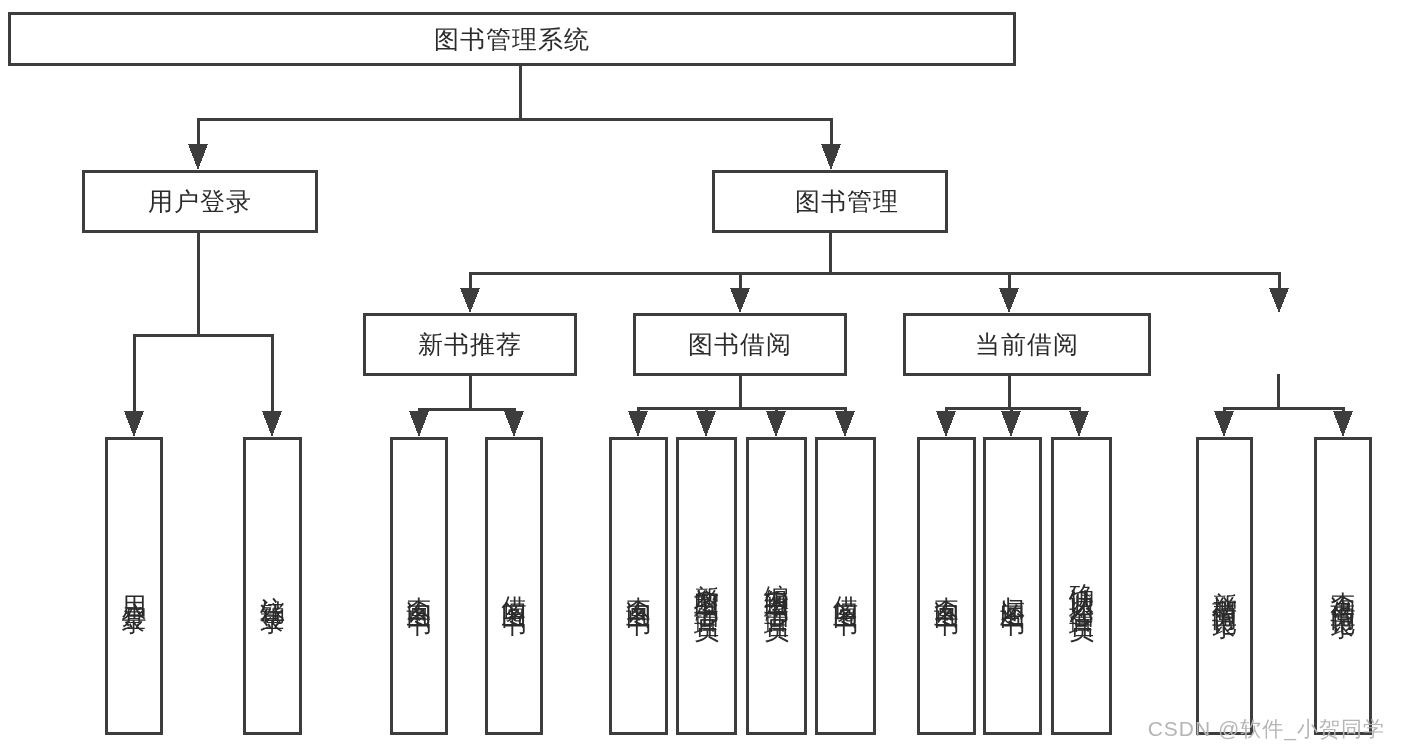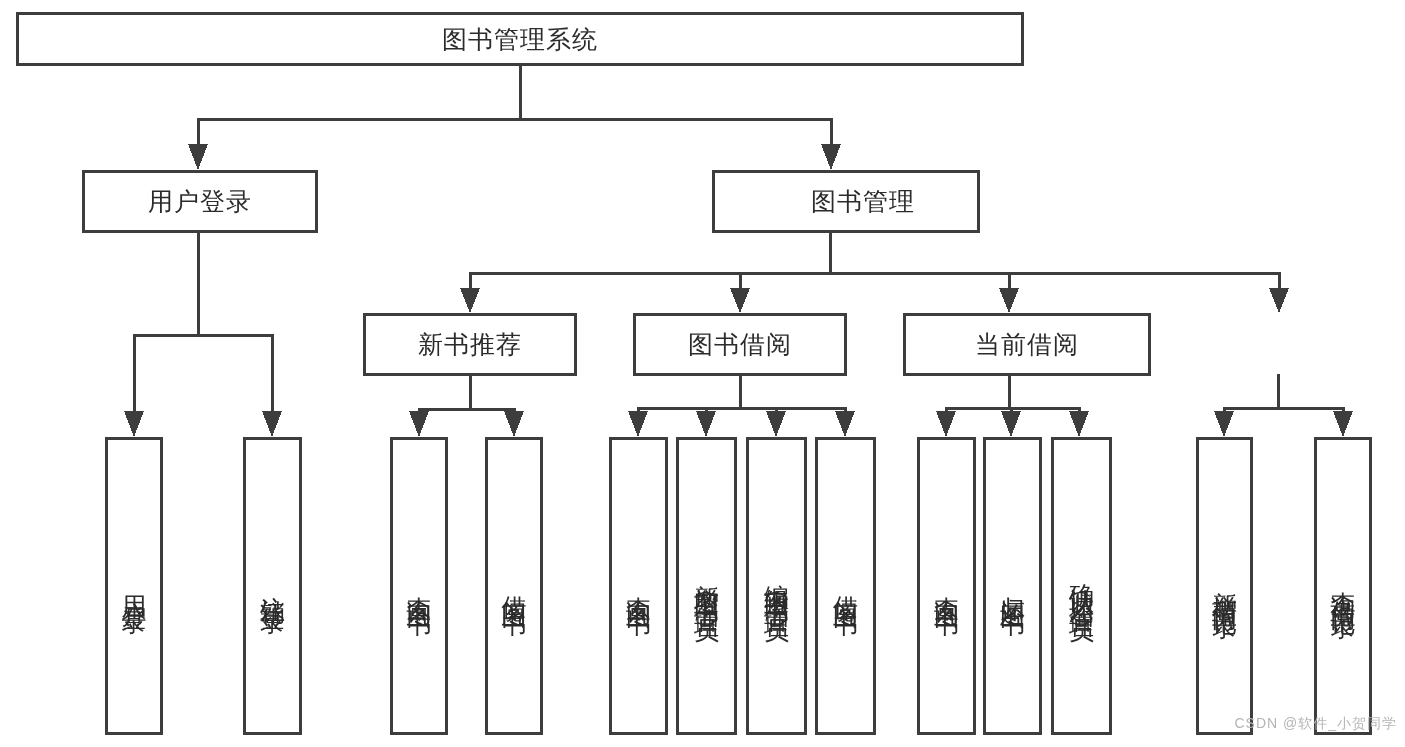--- a/index.html
+++ b/index.html
@@ -42,24 +42,24 @@
     font-size: 25px;
     z-index: 2;
   }
   .vbox span {
     writing-mode: vertical-rl;
     text-orientation: mixed;
     letter-spacing: 5px;
     line-height: 1;
   }
   
-  .n-root   { left: 16px;  top: 12px;  width: 1008px; height: 54px; }
+  .n-root   { left: 8px;  top: 12px;  width: 1008px; height: 54px; }
   
   .n-user   { left: 82px;  top: 170px; width: 236px; height: 63px; }
-  .n-book   { left: 712px; top: 170px; width: 268px; height: 63px; padding-left: 34px; }
+  .n-book   { left: 712px; top: 170px; width: 236px; height: 63px; padding-left: 34px; }
   
   .n-newbook { left: 363px;  top: 313px; width: 214px; height: 63px; }
   .n-borrow  { left: 633px;  top: 313px; width: 214px; height: 63px; }
   .n-current { left: 903px;  top: 313px; width: 248px; height: 63px; }
   .n-records { left: 1172px; top: 312px; width: 213px; height: 64px; }
   
   .v-ul  { left: 105px;  top: 437px; width: 58px; height: 298px; }
   .v-lo  { left: 243px;  top: 437px; width: 59px; height: 298px; }
   .v-nbq { left: 390px;  top: 437px; width: 58px; height: 298px; }
   .v-nbb { left: 485px;  top: 437px; width: 58px; height: 298px; }
@@ -67,23 +67,23 @@
   .v-bba { left: 676px;  top: 437px; width: 61px; height: 298px; }
   .v-bbe { left: 746px;  top: 437px; width: 61px; height: 298px; }
   .v-bbb { left: 815px;  top: 437px; width: 61px; height: 298px; }
   .v-cbq { left: 917px;  top: 437px; width: 59px; height: 298px; }
   .v-cbr { left: 983px;  top: 437px; width: 59px; height: 298px; }
   .v-cbc { left: 1051px; top: 437px; width: 61px; height: 298px; }
   .v-bra { left: 1196px; top: 437px; width: 57px; height: 298px; }
   .v-brq { left: 1314px; top: 437px; width: 58px; height: 298px; }
   .watermark {
     position: absolute;
-    right: 8px;
+    right: 20px;
     top: 715px;
-    font-size: 14px;
+    font-size: 21px;
     letter-spacing: 1px;
     color: #b5b5b5;
     z-index: 5;
     white-space: nowrap;
   }
 </style>
 </head>
 <body>
 
 <div class="canvas">

